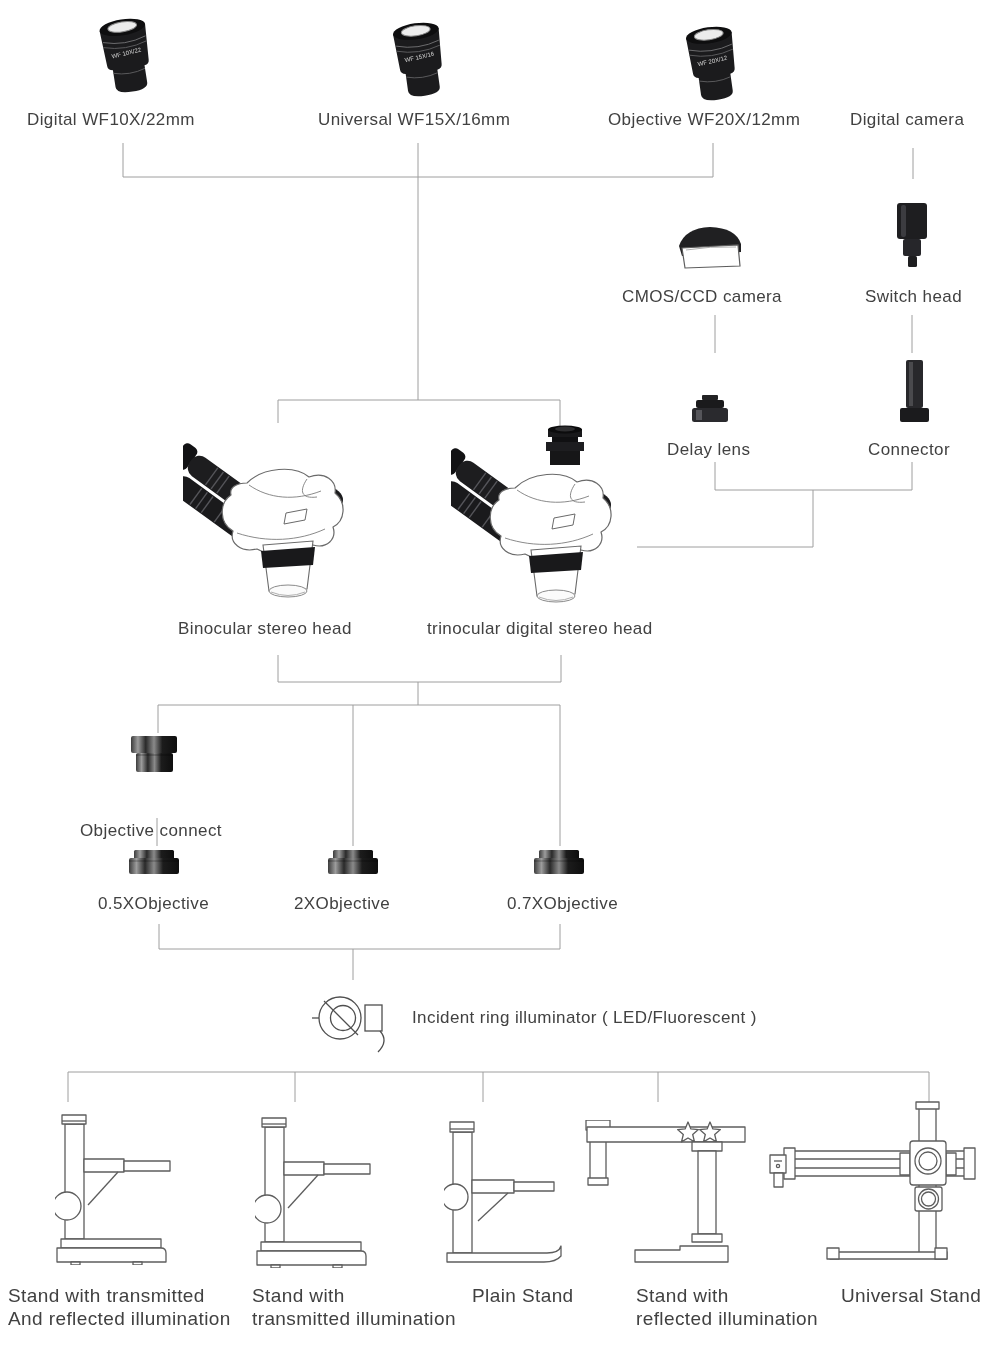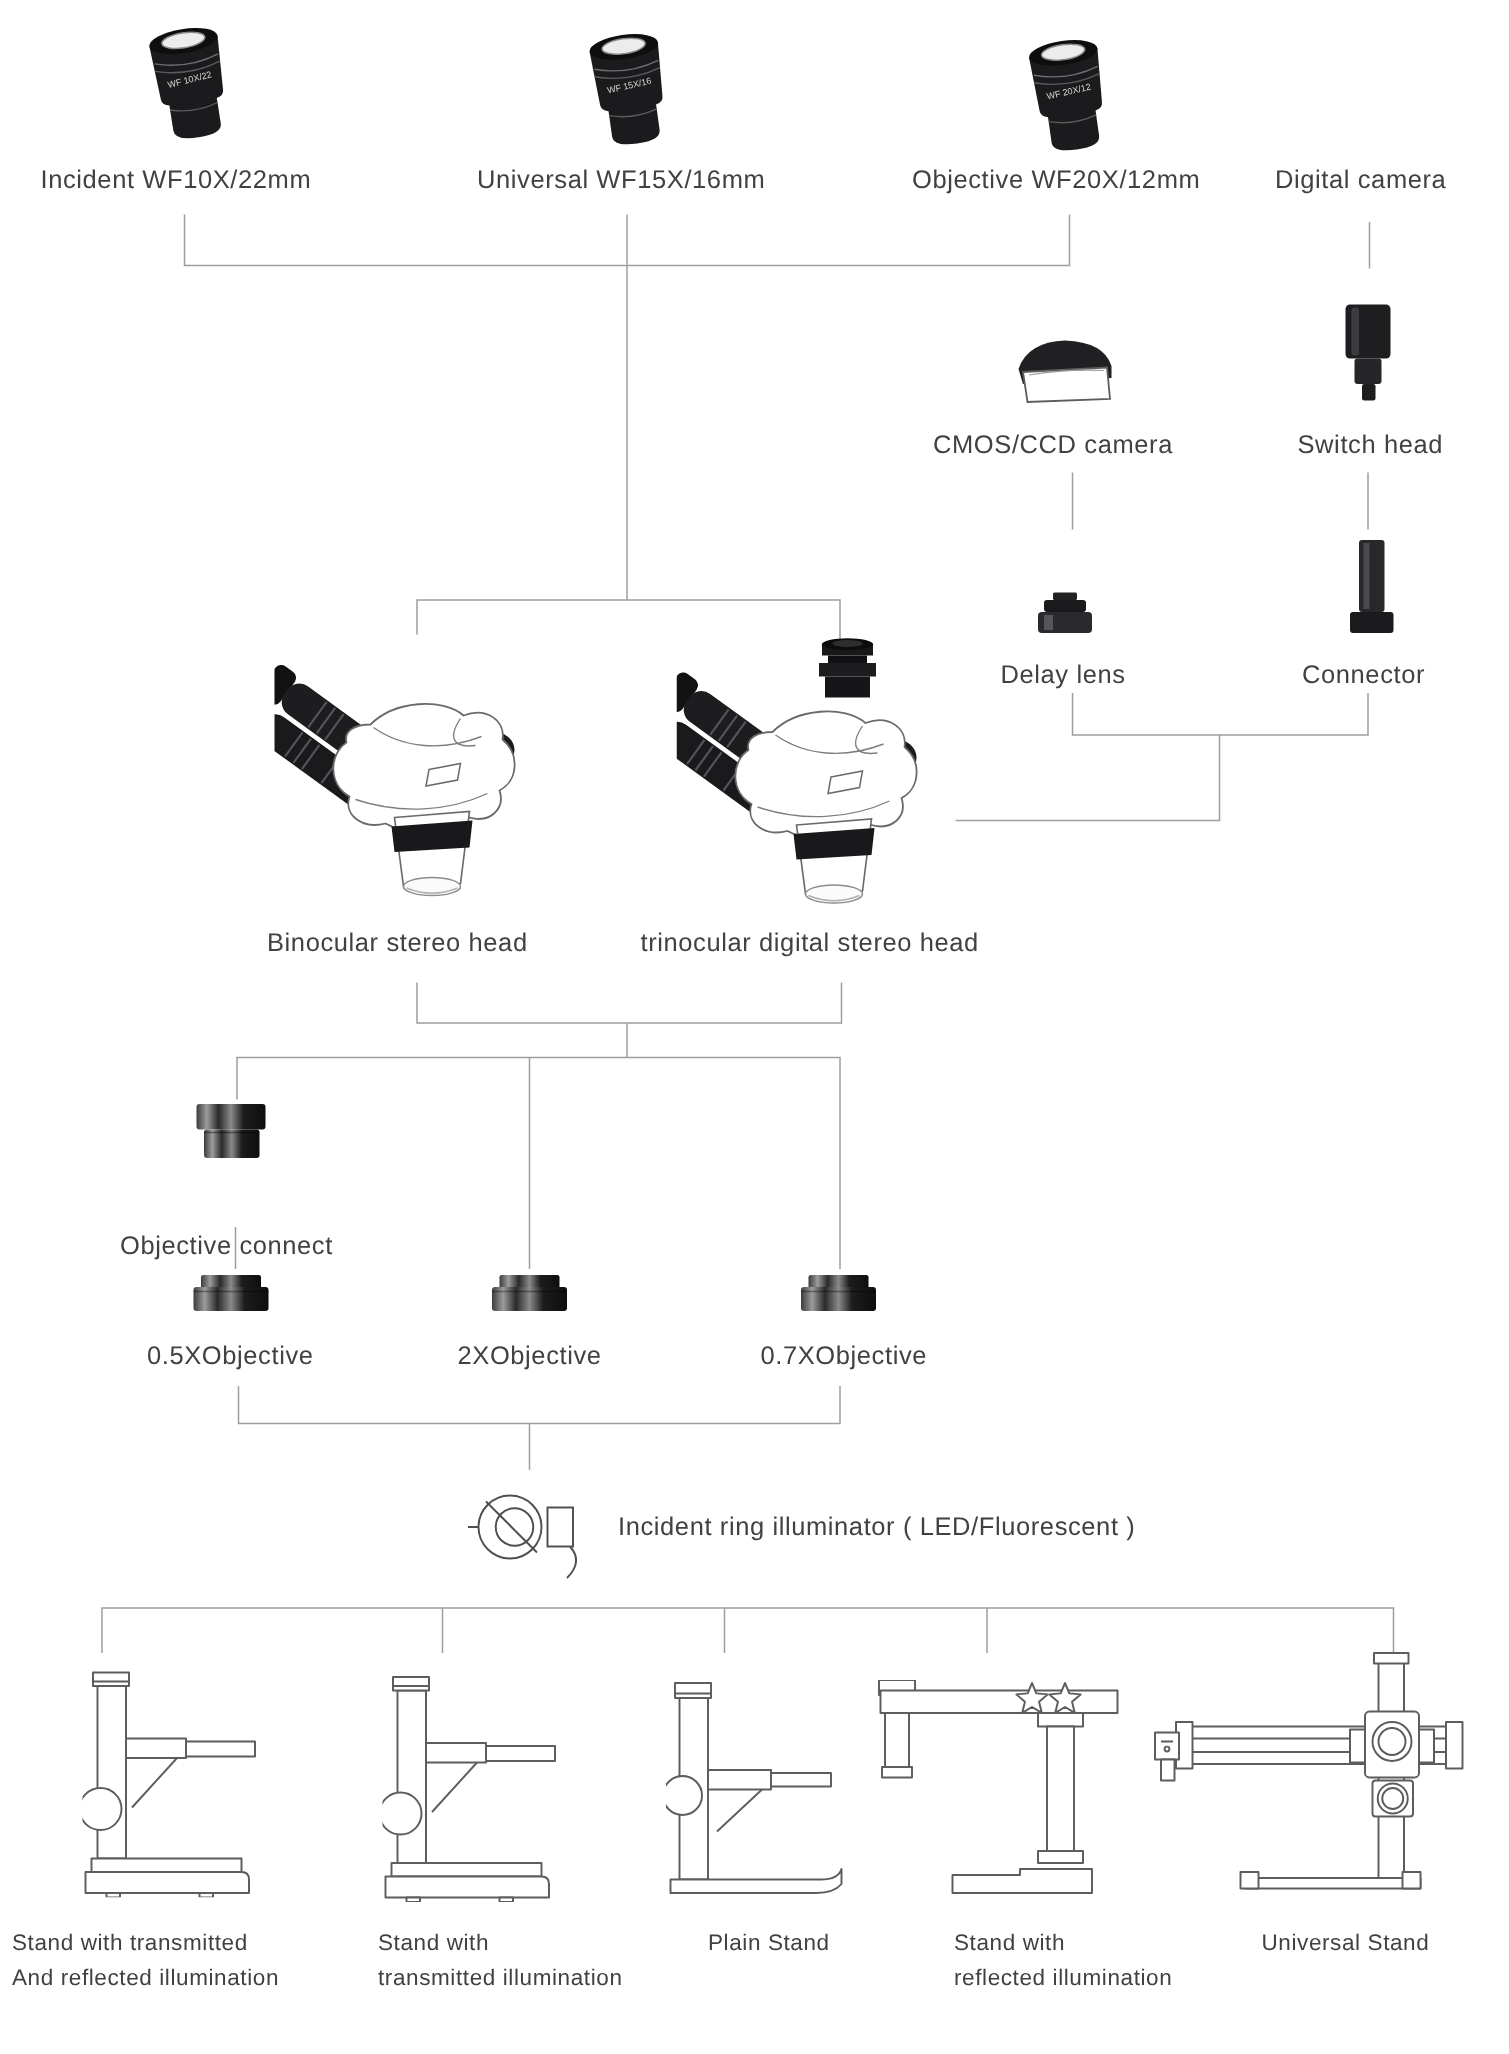--- a/index.html
+++ b/index.html
@@ -12,21 +12,21 @@
   }
   .lbl{
     position:absolute;
     font-size:17px;
     color:#414141;
     letter-spacing:0.4px;
     white-space:nowrap;
     line-height:19px;
   }
   .stand-lbl{
-    font-size:15px;
+    font-size:19px;
     line-height:23px;
   }
   .img{position:absolute;}
   svg{display:block;}
 </style>
 </head>
 <body>
 
 <div id="canvas">
 
@@ -140,21 +140,21 @@
       <path d="M6,12 L52,12 L50,48 Q50,52 45,53 L45,70 Q45,77 29,77 Q13,77 13,70 L13,53 Q8,52 8,48 Z" fill="#1b1b1d"></path>
       <ellipse cx="29" cy="12" rx="23" ry="8" fill="#0e0e0f"></ellipse>
       <ellipse cx="29" cy="11.5" rx="14.5" ry="5" fill="#ececec" stroke="#8a8a8a" stroke-width="1"></ellipse>
       <path d="M7.5,24 Q29,31 50.5,24" stroke="#6f6f71" fill="none" stroke-width="0.9"></path>
       <path d="M7,29 Q29,36 51,29" stroke="#5c5c5e" fill="none" stroke-width="0.9"></path>
       <path d="M13,56 Q29,61 45,56" stroke="#5c5c5e" fill="none" stroke-width="0.9"></path>
       <text x="29" y="40" font-size="6" fill="#d6d6d6" text-anchor="middle" transform="rotate(-5 29 38)">WF 20X/12</text>
     </g>
   </svg>
 
-  <div class="lbl" style="left:27px;top:110px">Incident WF10X/22mm</div>
+  <div class="lbl" style="left:27px;top:110px">Digital WF10X/22mm</div>
   <div class="lbl" style="left:318px;top:110px">Universal WF15X/16mm</div>
   <div class="lbl" style="left:608px;top:110px">Objective WF20X/12mm</div>
   <div class="lbl" style="left:850px;top:110px">Digital camera</div>
 
   <svg class="img" width="68" height="46" viewBox="0 0 68 46" style="left:676px;top:224px">
     <path d="M3,22 Q9,4 34,3 Q60,4 65,20 L65,28 L6,32 Z" fill="#202022"></path>
     <polygon points="6,24 62,21 64,42 9,44" fill="#ffffff" stroke="#5d5d5d" stroke-width="1.2"></polygon>
     <path d="M10,26 Q34,22 60,23" fill="none" stroke="#9a9a9a" stroke-width="0.8"></path>
   </svg>
   <svg class="img" width="36" height="70" viewBox="0 0 36 70" style="left:894px;top:200px">
@@ -213,21 +213,21 @@
     <rect x="8" y="1" width="40" height="9" rx="1.5" fill="url(#gBody)"></rect>
     <rect x="3" y="9" width="50" height="16" rx="2" fill="url(#gBody)"></rect>
     <line x1="3" y1="12" x2="53" y2="12" stroke="#000" stroke-opacity="0.35"></line>
   </svg>
   <svg class="img" width="56" height="27" viewBox="0 0 56 27" style="left:531px;top:849px">
     <rect x="8" y="1" width="40" height="9" rx="1.5" fill="url(#gBody)"></rect>
     <rect x="3" y="9" width="50" height="16" rx="2" fill="url(#gBody)"></rect>
     <line x1="3" y1="12" x2="53" y2="12" stroke="#000" stroke-opacity="0.35"></line>
   </svg>
   <div class="lbl" style="left:98px;top:894px">0.5XObjective</div>
-  <div class="lbl" style="left:305px;top:894px">2XObjective</div>
+  <div class="lbl" style="left:294px;top:894px">2XObjective</div>
   <div class="lbl" style="left:507px;top:894px">0.7XObjective</div>
 
   <svg class="img" width="86" height="66" viewBox="0 0 86 66" style="left:310px;top:993px">
     <g fill="none" stroke="#4f4f4f" stroke-width="1.3">
       <circle cx="30" cy="25" r="21"></circle>
       <circle cx="33" cy="25" r="12.5"></circle>
       <line x1="14" y1="8" x2="48" y2="42"></line>
       <line x1="2" y1="25" x2="9" y2="25"></line>
       <rect x="55" y="12" width="17" height="26"></rect>
       <path d="M70,38 Q79,48 68,59"></path>

